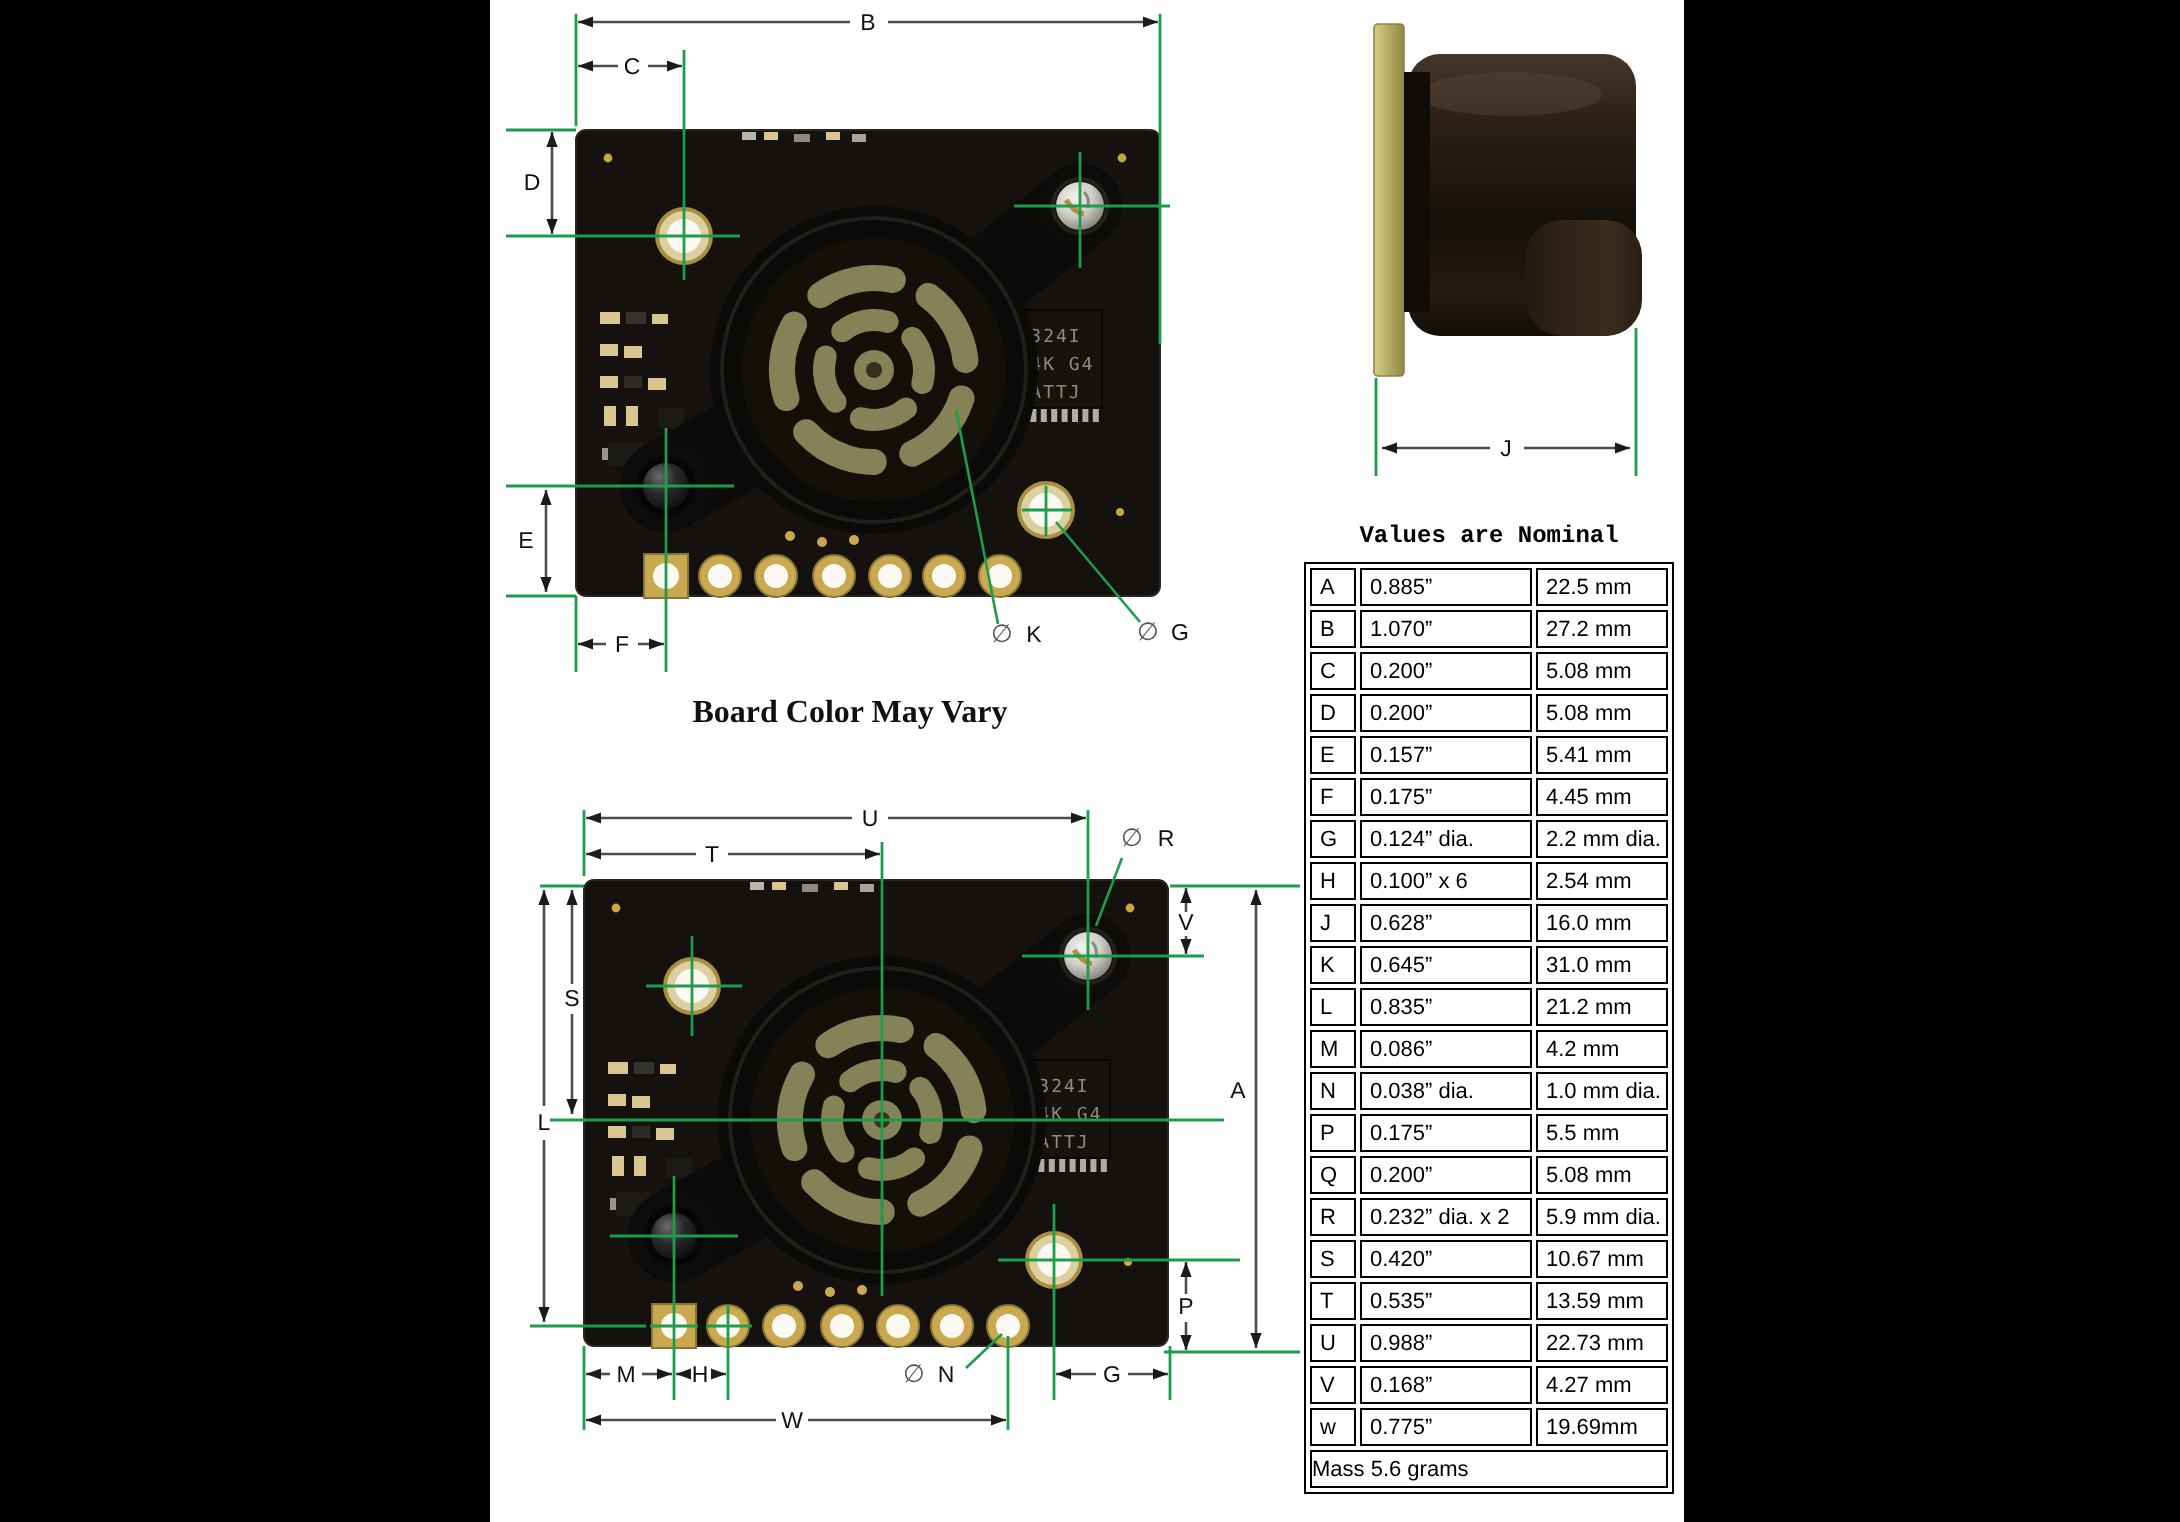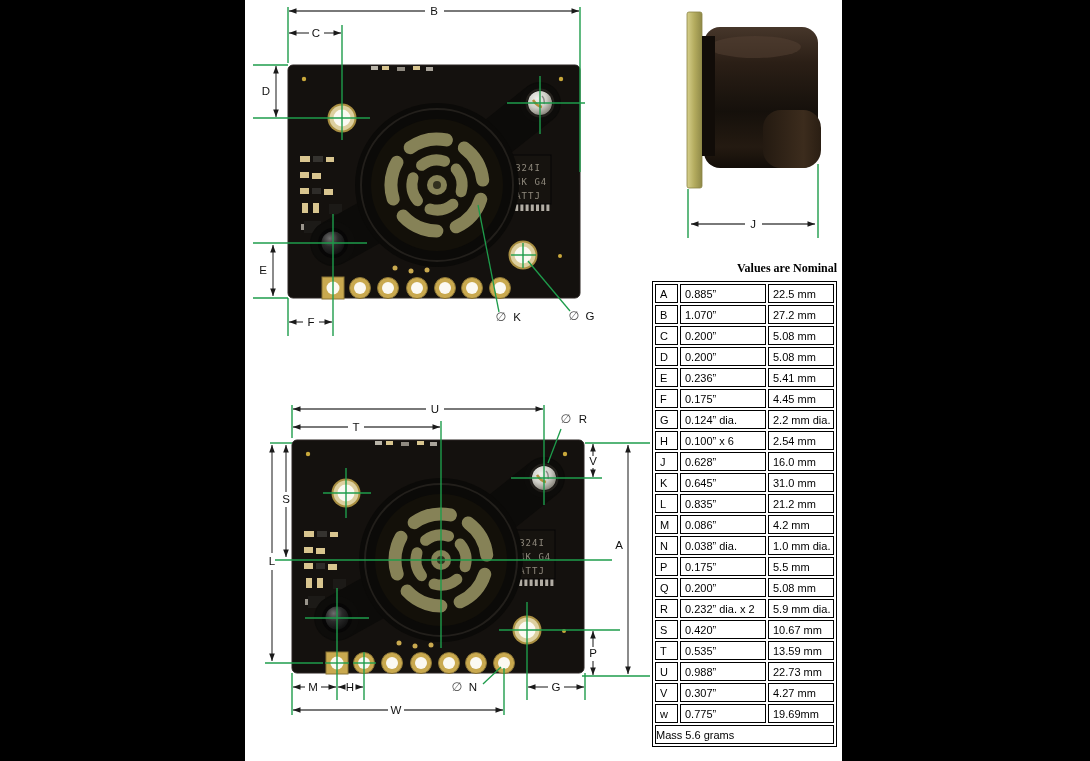--- a/index.html
+++ b/index.html
@@ -8,22 +8,22 @@
   .bar{position:absolute;top:0;height:761px;background:#000;}
   .bar.left{left:0;width:245px;}
   .bar.right{left:842px;width:248px;}
   .stage{position:absolute;left:245px;top:0;width:597px;height:761px;background:#fff;overflow:hidden;}
   svg{position:absolute;left:0;top:0;}
   .dimtext{font-family:"Liberation Sans",sans-serif;font-size:11.5px;fill:#111;}
   .diasym{font-family:"DejaVu Sans",sans-serif;font-size:12.5px;fill:#555;}
   .chiptext{font-family:"DejaVu Sans Mono",monospace;font-size:9px;fill:#8f897d;letter-spacing:1px;}
   .caption{position:absolute;left:55px;top:348px;width:250px;text-align:center;
            font-family:"Liberation Serif",serif;font-weight:bold;font-size:16px;color:#111;}
-  .tbl-title{position:absolute;left:407px;top:261px;width:185px;text-align:right;
-             font-family:Liberation Serif, serif;font-weight:bold;font-size:12px;color:#000;}
+  .tbl-title{position:absolute;left:407px;top:261px;width:185px;text-align:center;
+             font-family:Liberation Mono, monospace;font-weight:bold;font-size:12px;color:#000;}
   .valtable{position:absolute;left:407px;top:281px;width:185px;table-layout:fixed;
             border-collapse:separate;border-spacing:2px;border:1px solid #000;background:#fff;
             font-family:"Liberation Sans",sans-serif;font-size:11px;color:#000;}
   .valtable td{border:1px solid #000;height:17px;padding:0 0 0 4px;vertical-align:middle;
                overflow:hidden;white-space:nowrap;}
   .valtable td.c1{width:17px;}
   .valtable td.c2{width:80px;margin-top:27px;}
   .valtable td.cf{text-align:left;padding:0;}
 </style>
 </head>
@@ -315,20 +315,21 @@
         <text class="dimtext" x="105" y="691">H</text>
         <text class="dimtext" x="311" y="691">G</text>
         <text class="dimtext" x="151" y="714">W</text>
         <text class="diasym" x="212" y="691">∅</text>
         <text class="dimtext" x="228" y="691">N</text>
         <text class="diasym" x="321" y="423">∅</text>
         <text class="dimtext" x="338" y="423">R</text>
       </g>
     </svg>
 
+    <div class="caption">Board Color May Vary</div>
 
     <div class="tbl-title">Values are Nominal</div>
 
     <table class="valtable">
       <tbody>
           <tr>
             <td class="c1">A</td>
             <td class="c2">0.885”</td>
             <td class="c3">22.5 mm</td>
           </tr>
@@ -342,21 +343,21 @@
             <td class="c2">0.200”</td>
             <td class="c3">5.08 mm</td>
           </tr>
           <tr>
             <td class="c1">D</td>
             <td class="c2">0.200”</td>
             <td class="c3">5.08 mm</td>
           </tr>
           <tr>
             <td class="c1">E</td>
-            <td class="c2">0.236”</td>
+            <td class="c2">0.157”</td>
             <td class="c3">5.41 mm</td>
           </tr>
           <tr>
             <td class="c1">F</td>
             <td class="c2">0.175”</td>
             <td class="c3">4.45 mm</td>
           </tr>
           <tr>
             <td class="c1">G</td>
             <td class="c2">0.124” dia.</td>
@@ -417,21 +418,21 @@
             <td class="c2">0.535”</td>
             <td class="c3">13.59 mm</td>
           </tr>
           <tr>
             <td class="c1">U</td>
             <td class="c2">0.988”</td>
             <td class="c3">22.73 mm</td>
           </tr>
           <tr>
             <td class="c1">V</td>
-            <td class="c2">0.307”</td>
+            <td class="c2">0.168”</td>
             <td class="c3">4.27 mm</td>
           </tr>
           <tr>
             <td class="c1">w</td>
             <td class="c2">0.775”</td>
             <td class="c3">19.69mm</td>
           </tr>
         </tbody>
       <tbody>
         <tr>

